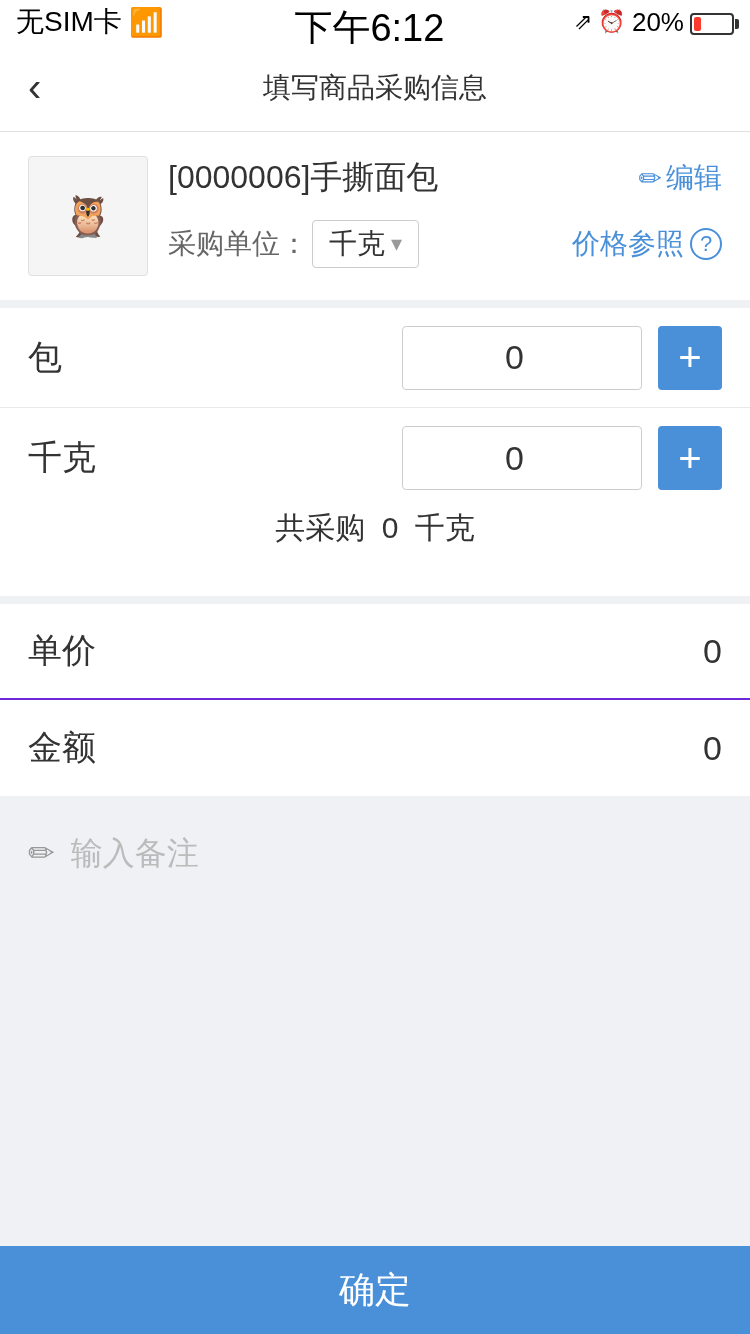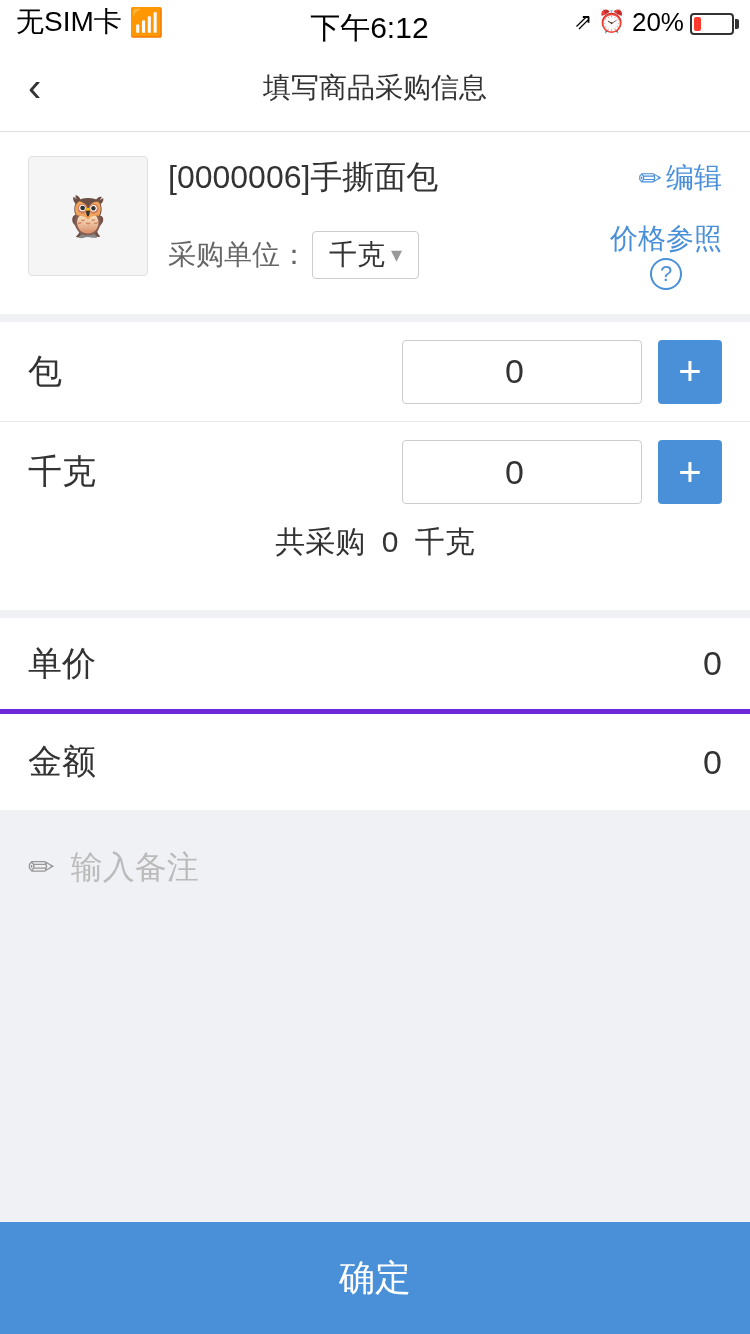--- a/index.html
+++ b/index.html
@@ -19,21 +19,21 @@
       height: 44px;
       background: #fff;
       display: flex;
       align-items: center;
       justify-content: space-between;
       padding: 0 16px;
       font-size: 28px;
       color: #000;
     }
     .status-left { display: flex; align-items: center; gap: 8px; }
-    .status-center { font-weight: 500; font-size: 30px; margin-top: 13px; }
+    .status-center { font-weight: 500; font-size: 38px; margin-top: 13px; }
     .status-right { display: flex; align-items: center; gap: 6px; font-size: 26px; }
     .battery-icon {
       width: 44px;
       height: 22px;
       border: 2px solid #333;
       border-radius: 4px;
       position: relative;
       display: inline-flex;
       align-items: center;
       padding: 2px;
@@ -149,22 +149,22 @@
       display: flex;
       align-items: center;
       gap: 6px;
       cursor: pointer;
     }
     .price-ref {
       color: #4a90d9;
       font-size: 28px;
       display: flex;
       align-items: center;
-      cursor: pointer;
-      flex-direction: column;
+      gap: 6px;
+      cursor: pointer;
     }
 
     
     .input-section {
       background: #fff;
     }
     .input-row {
       display: flex;
       align-items: center;
       padding: 0 28px;
@@ -245,21 +245,21 @@
     .info-section {
       background: #fff;
       margin-top: 0;
     }
     .info-row {
       display: flex;
       align-items: center;
       justify-content: space-between;
       padding: 0 28px;
       height: 96px;
-      border-bottom: 5px solid #6d28d9;
+      border-bottom: 2px solid #6d28d9;
     }
     .info-row:last-child {
       border-bottom: none;
     }
     .info-label {
       font-size: 34px;
       color: #333;
     }
     .info-value {
       font-size: 34px;
@@ -292,21 +292,21 @@
       background: #f0f1f5;
       min-height: 300px;
     }
 
     
     .bottom-btn {
       position: fixed;
       bottom: 0;
       left: 0;
       width: 750px;
-      height: 112px;
+      height: 88px;
       background: #4a90d9;
       display: flex;
       align-items: center;
       justify-content: center;
       cursor: pointer;
     }
     .bottom-btn-label {
       font-size: 36px;
       color: #fff;
       font-weight: 500;

